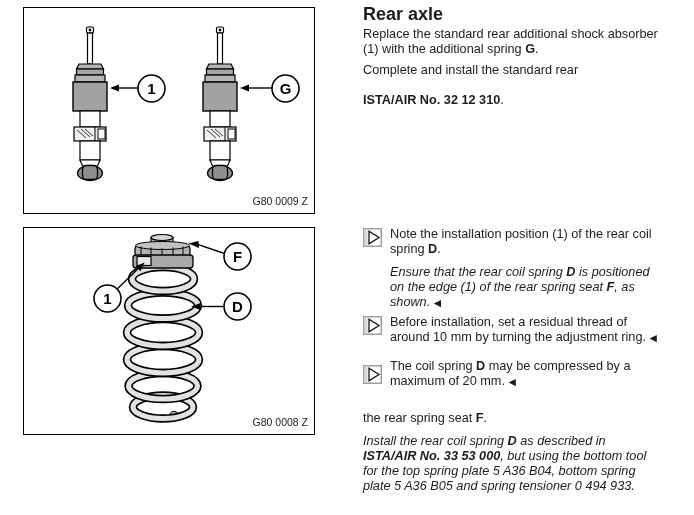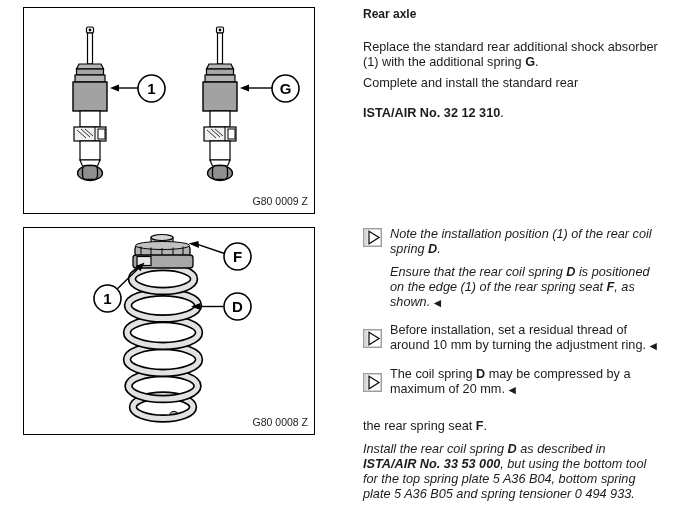--- a/index.html
+++ b/index.html
@@ -4,30 +4,30 @@
 <style>
   html,body{margin:0;padding:0;background:#fff;}
   #page{position:relative;width:694px;height:515px;background:#ffffff;overflow:hidden;
         font-family:"Liberation Sans","DejaVu Sans",sans-serif;color:#1c1c1c;}
   .figbox{position:absolute;left:23px;width:292px;border:1.5px solid #000;background:#fff;box-sizing:border-box;}
   #fig1{top:7px;height:207px;}
   #fig2{top:227px;height:208px;}
   .col{position:absolute;left:363px;width:324px;font-size:12.7px;line-height:15px;}
   #colA{top:6px;}
   #colB{top:220px;}
-  .heading{font-weight:700;font-size:12px;line-height:16px;}
+  .heading{font-weight:700;font-size:18px;line-height:16px;}
   .para{margin:0;}
-  #para1{margin-top:18px;}
+  #para1{margin-top:5px;}
   #para2{margin-top:6px;}
   .note{display:flex;align-items:flex-start;}
   .note .txt{flex:1;margin-left:8px;}
   .nicon{flex:0 0 19px;width:19px;height:19px;margin-top:1px;}
-  #note1{margin-top:7px;font-style:italic;}
+  #note1{margin-top:7px;}
   #note1sub{margin:8px 0 0 27px;font-style:italic;}
-  #note2{margin-top:13px;align-items:center;}
+  #note2{margin-top:5px;}
   #note3{margin-top:14px;align-items:center;}
   #para3{margin-top:7px;}
   #para4{margin-top:8px;font-style:italic;}
   .b{font-weight:700;}
   .tri{font-size:9.5px;}
   svg text{font-family:"Liberation Sans","DejaVu Sans",sans-serif;}
 </style>
 </head>
 <body>
 

